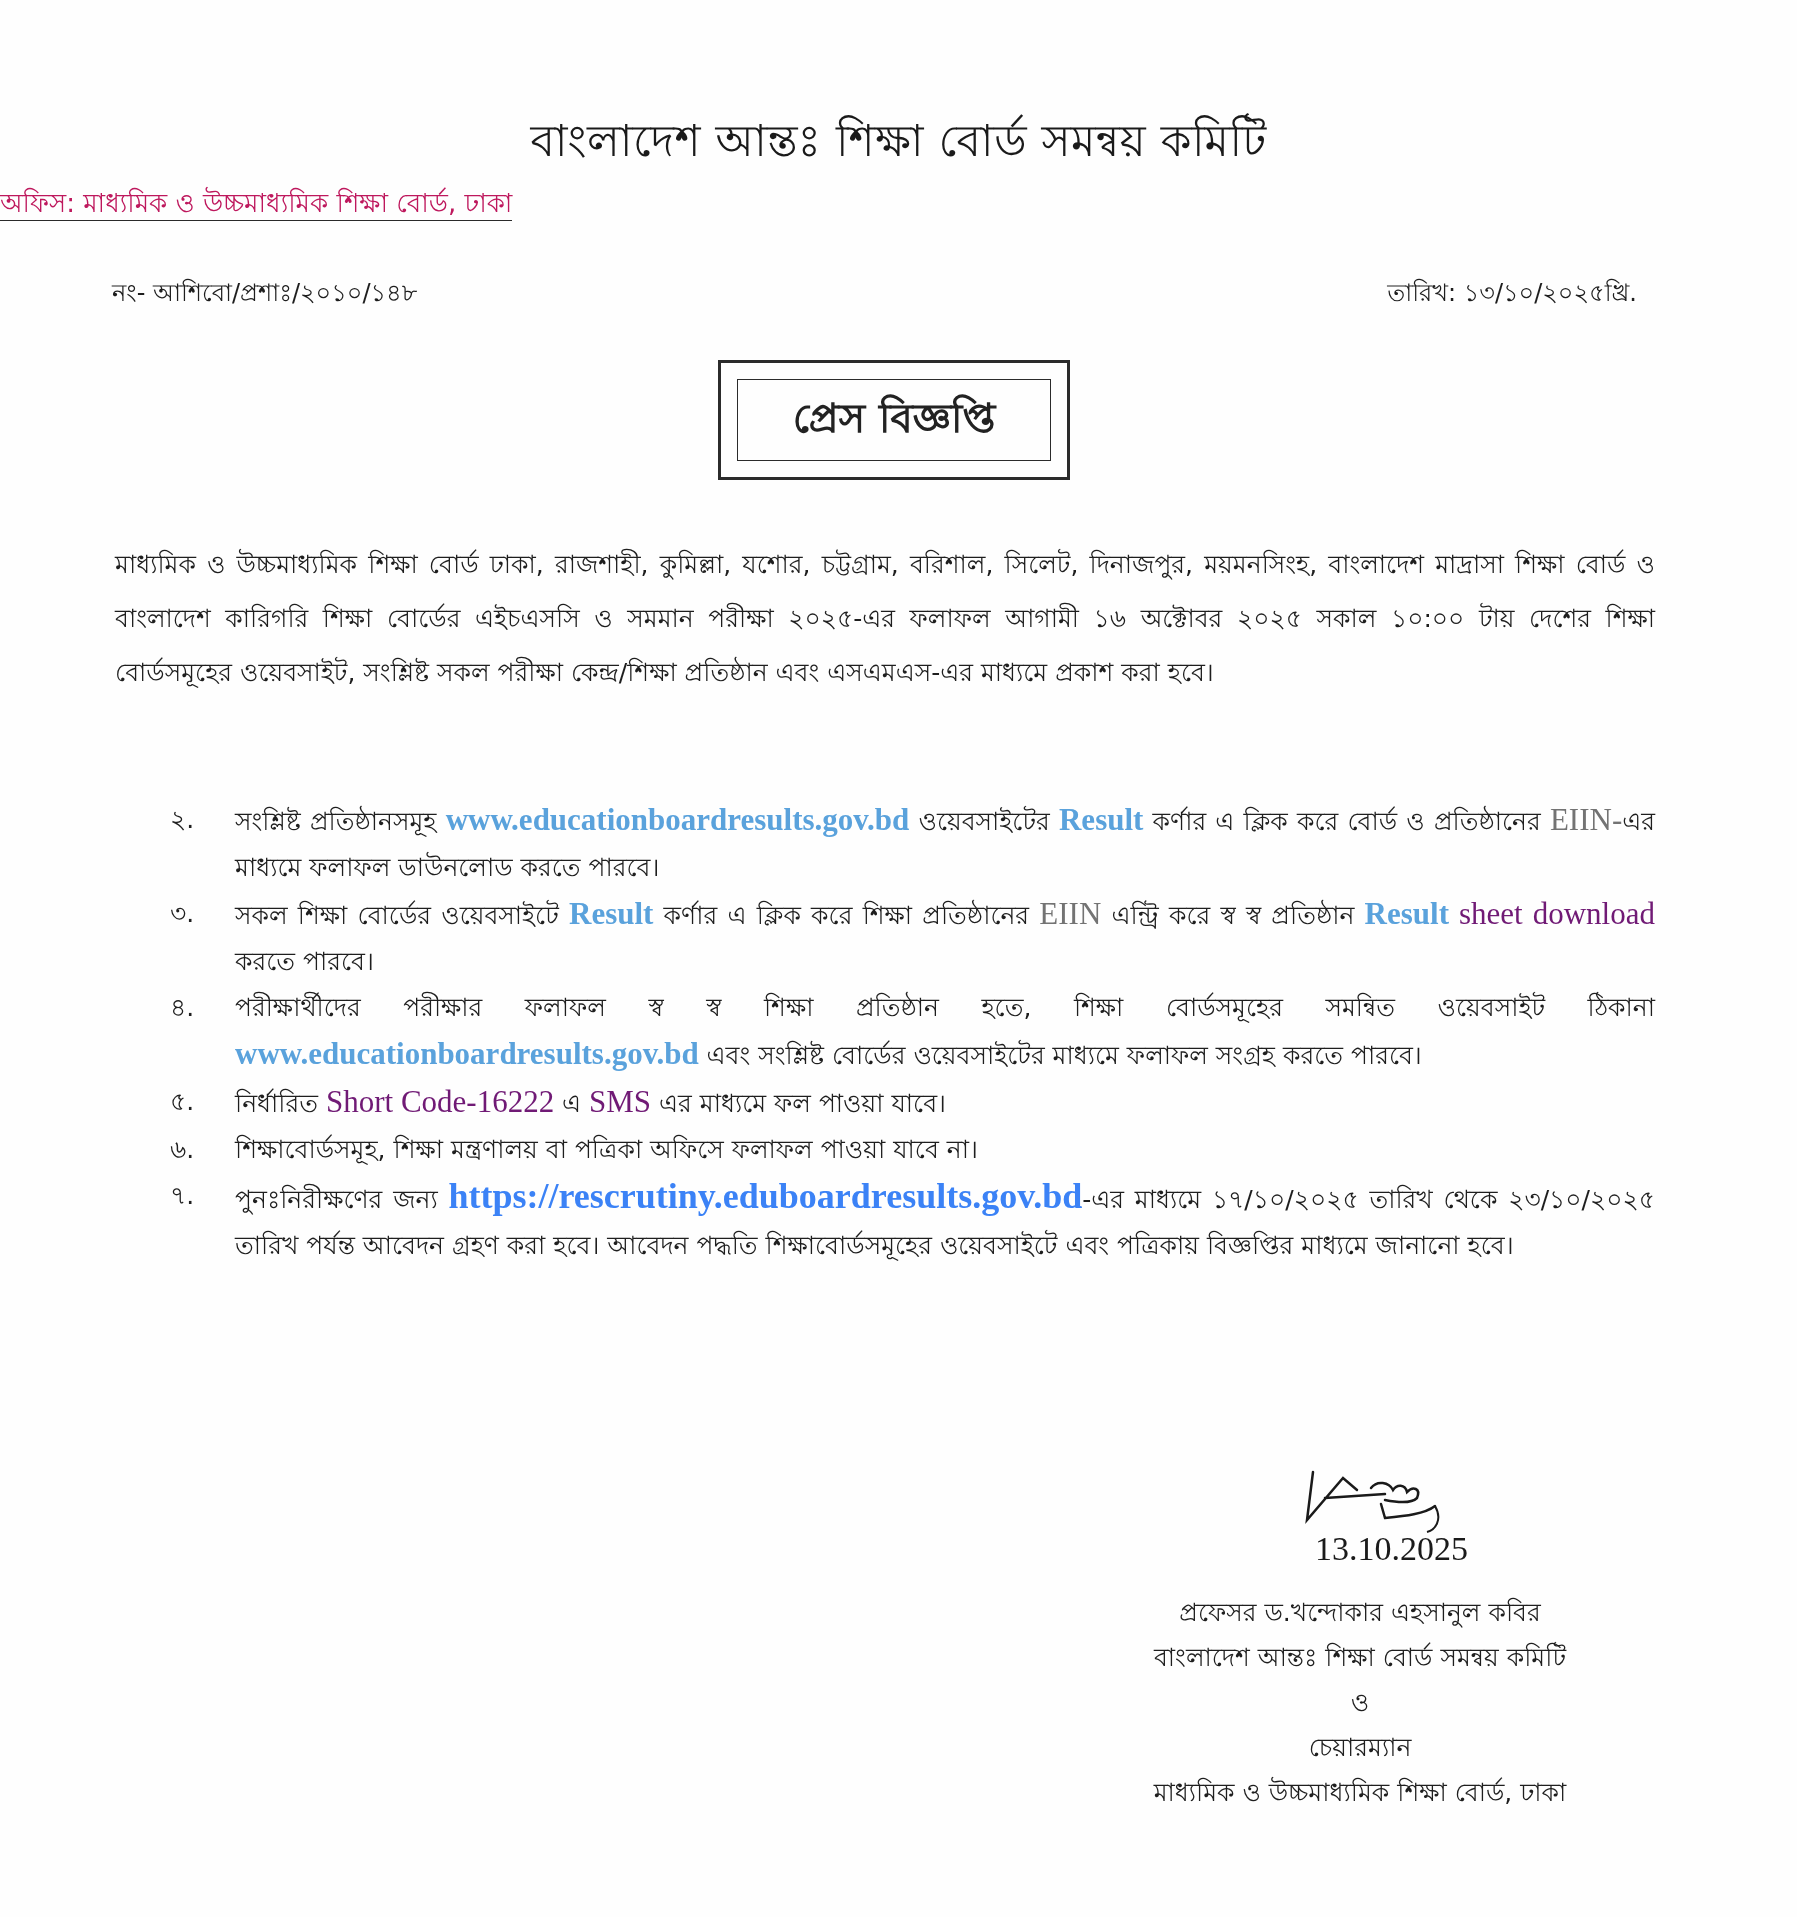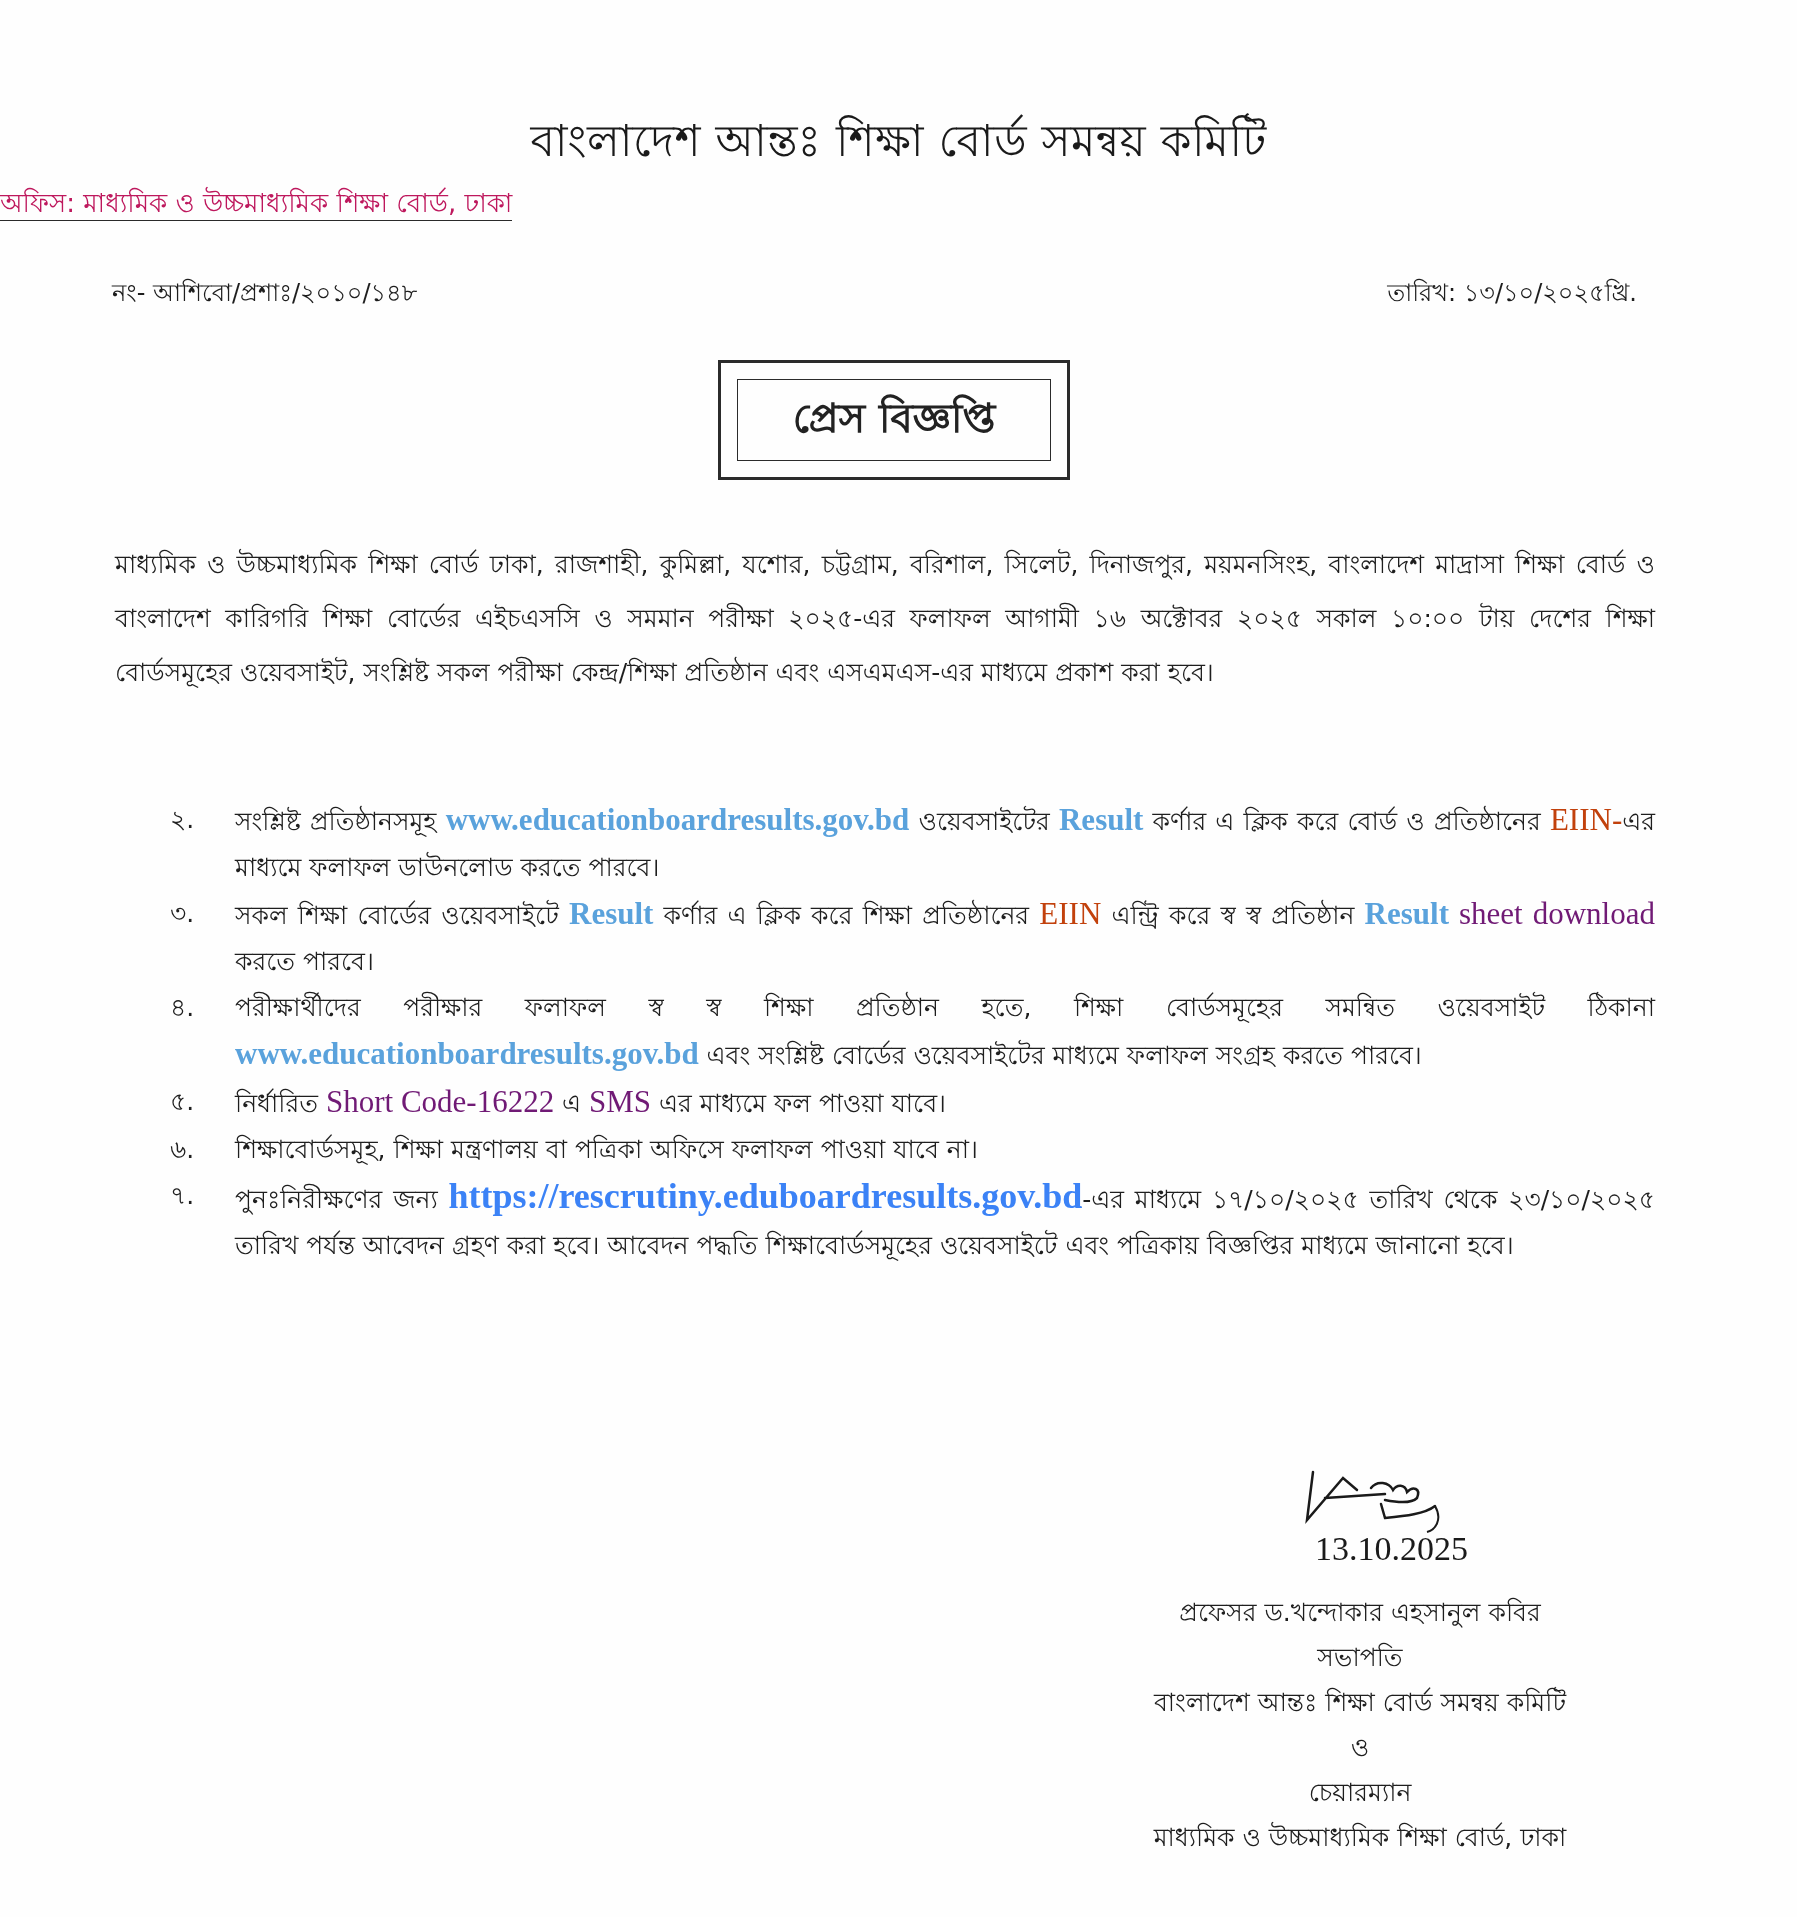--- a/index.html
+++ b/index.html
@@ -109,21 +109,21 @@
       text-align: justify;
     }
     .link, .hl {
       font-family: "Liberation Serif", serif;
       font-weight: bold;
       color: #5aa2dc;
       font-size: 31px;
     }
     .hl-plain {
       font-family: "Liberation Serif", serif;
-      color: #c2410c;
+      color: #737373;
       font-size: 31px;
     }
     .link-strong {
       font-family: "Liberation Serif", serif;
       font-weight: bold;
       color: #3b82f6;
       font-size: 36px;
     }
     .en {
       font-family: "Liberation Serif", serif;
@@ -207,20 +207,19 @@
   <div class="signature">
     <svg viewBox="0 0 320 120">
       <path d="M28 12 L22 60 L58 18 L72 30 M40 38 L100 34 M86 28 C92 20 104 22 108 30 C112 24 120 24 122 32 C128 26 136 28 132 38 C126 44 110 42 100 40 M96 44 L100 58 C120 56 140 54 150 46" fill="none" stroke="#1a1a1a" stroke-width="2.5" stroke-linecap="round"></path>
       <path d="M150 46 C158 60 150 70 142 72" fill="none" stroke="#1a1a1a" stroke-width="2"></path>
       <text x="30" y="100" font-family="Liberation Serif, serif" font-size="34" fill="#1a1a1a">13.10.2025</text>
     </svg>
   </div>
 
   <div class="signatory">
     <div>প্রফেসর ড.খন্দোকার এহসানুল কবির</div>
-    <div>সভাপতি</div>
     <div>বাংলাদেশ আন্তঃ শিক্ষা বোর্ড সমন্বয় কমিটি</div>
     <div>ও</div>
     <div>চেয়ারম্যান</div>
     <div>মাধ্যমিক ও উচ্চমাধ্যমিক শিক্ষা বোর্ড, ঢাকা</div>
   </div>
 
 </div>
 
 </body></html>

